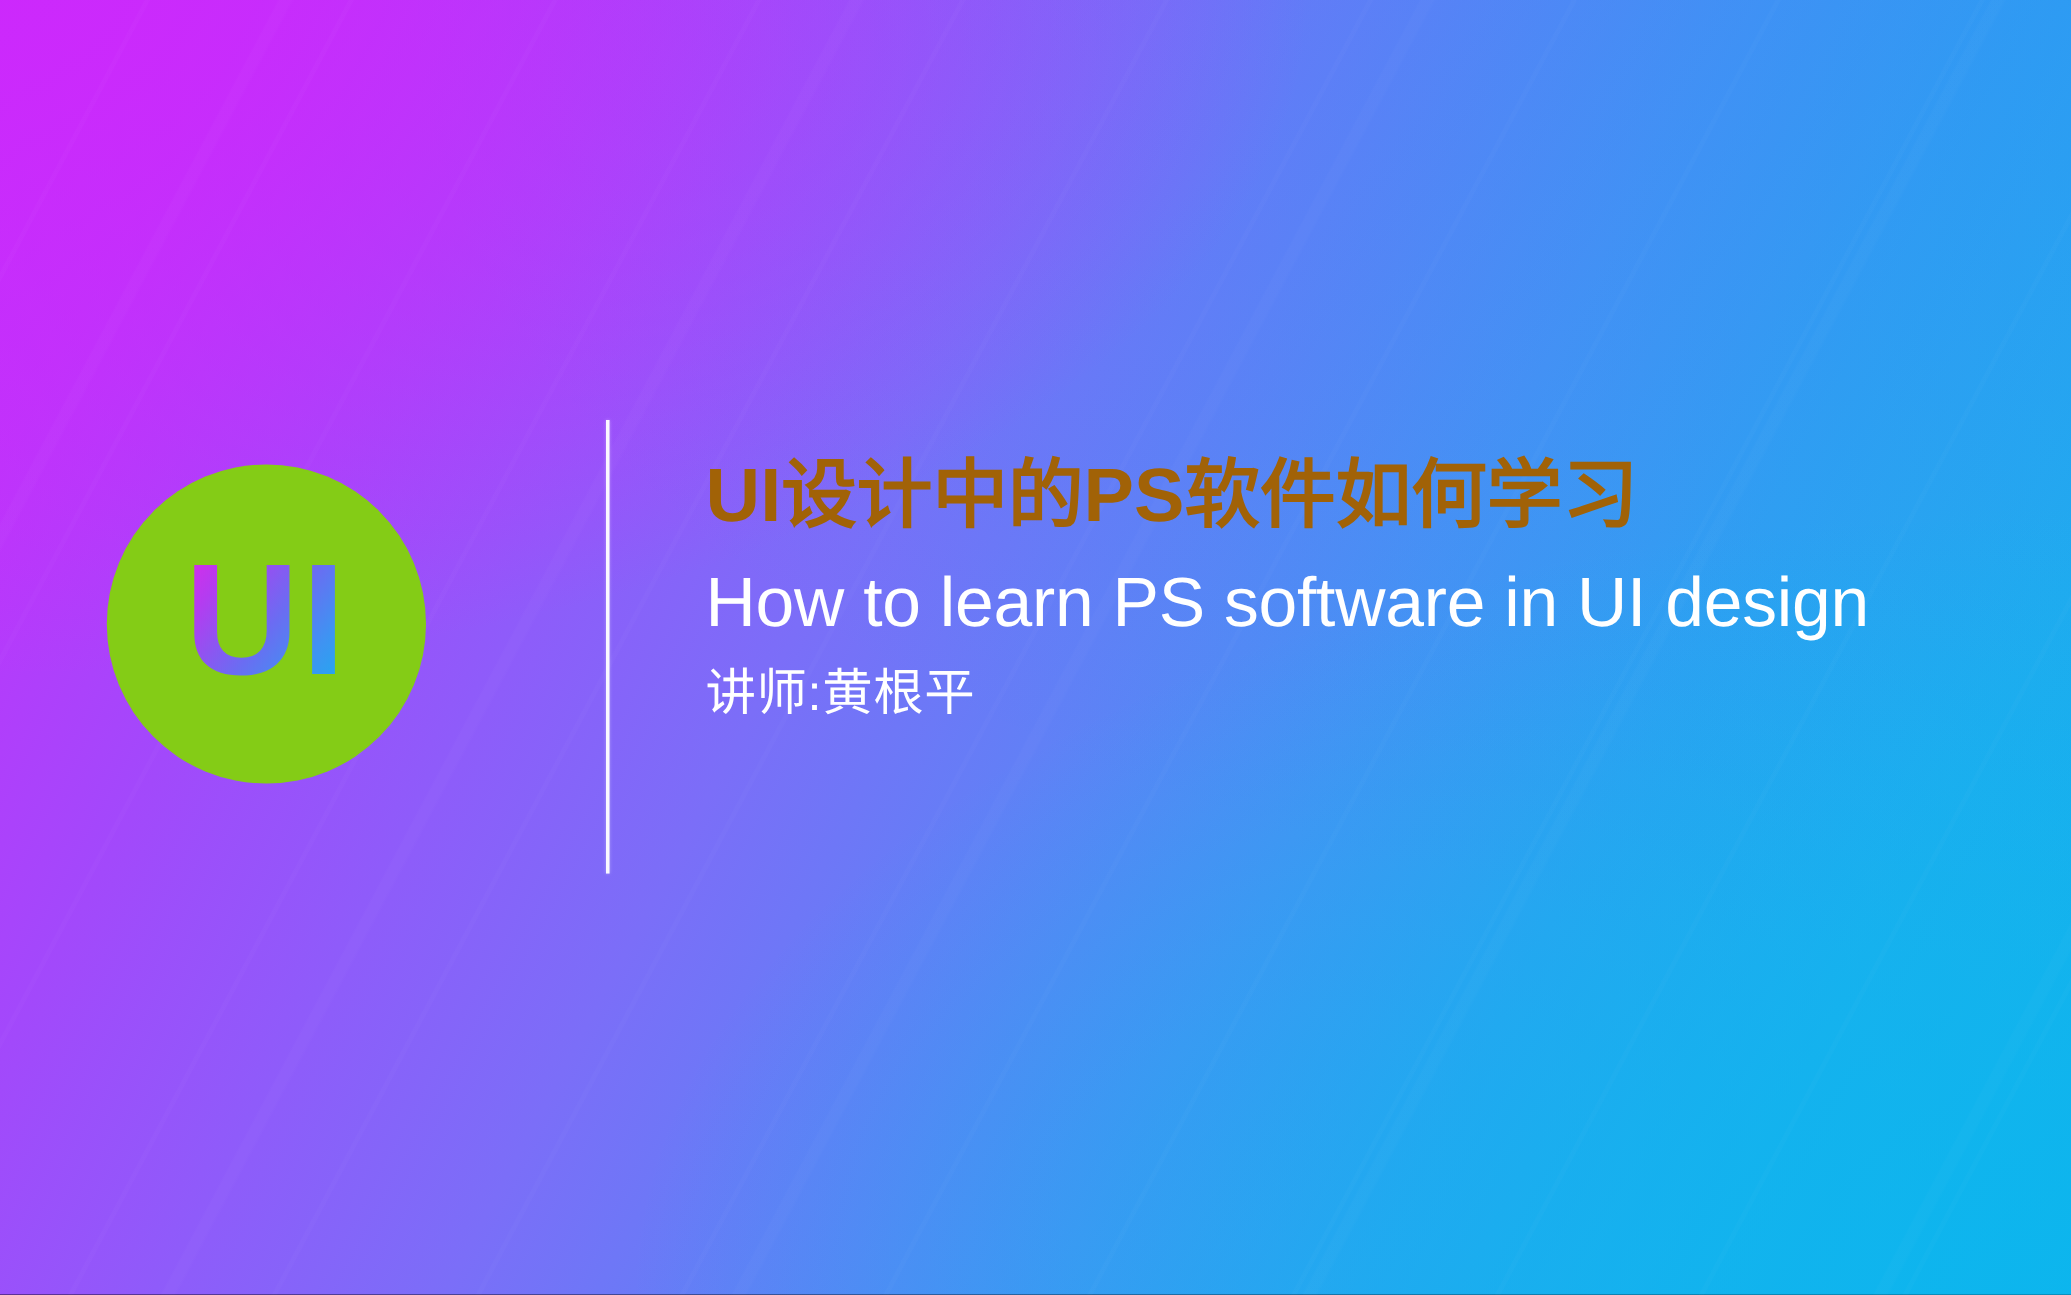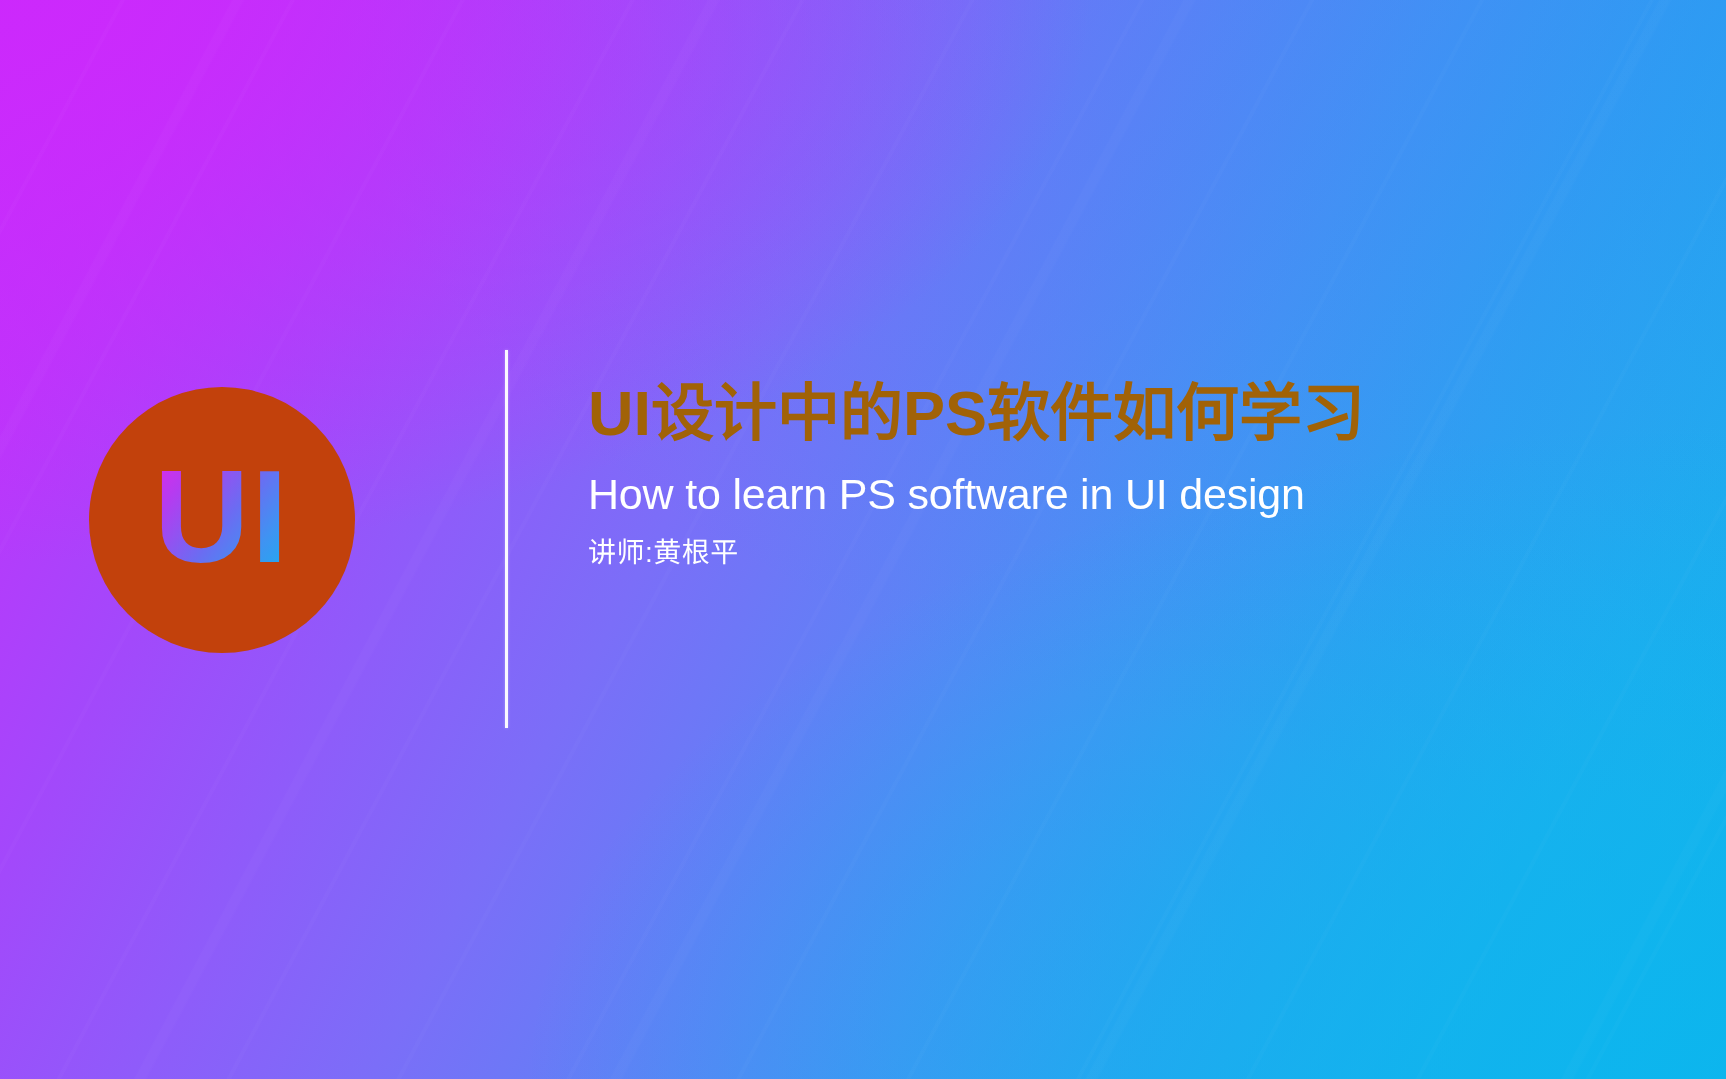--- a/index.html
+++ b/index.html
@@ -81,21 +81,21 @@
   }
 
   
   .logo-badge {
     position: absolute;
     left: 89px;
     top: 387px;
     width: 266px;
     height: 266px;
     border-radius: 50%;
-    background: #c2410c;
+    background: #84cc16;
     display: flex;
     align-items: center;
     justify-content: center;
   }
   .logo-badge .logo-text {
     font-size: 132px;
     font-weight: 700;
     letter-spacing: 2px;
     line-height: 1;
     padding-bottom: 6px;
@@ -129,30 +129,30 @@
     color: #a16207;
     font-size: 63px;
     font-weight: 700;
     line-height: 1.06;
     letter-spacing: 0px;
     margin: 0;
     white-space: nowrap;
   }
   .subtitle-en {
     color: #ffffff;
-    font-size: 43px;
+    font-size: 58px;
     font-weight: 400;
     line-height: 1.18;
     letter-spacing: -0.2px;
     margin: 22px 0 0 0;
     white-space: nowrap;
   }
   .instructor {
     color: #ffffff;
-    font-size: 28px;
+    font-size: 42px;
     font-weight: 400;
     line-height: 1.2;
     letter-spacing: 0.5px;
     margin: 16px 0 0 0;
     white-space: nowrap;
   }
 </style>
 </head>
 <body>
 

